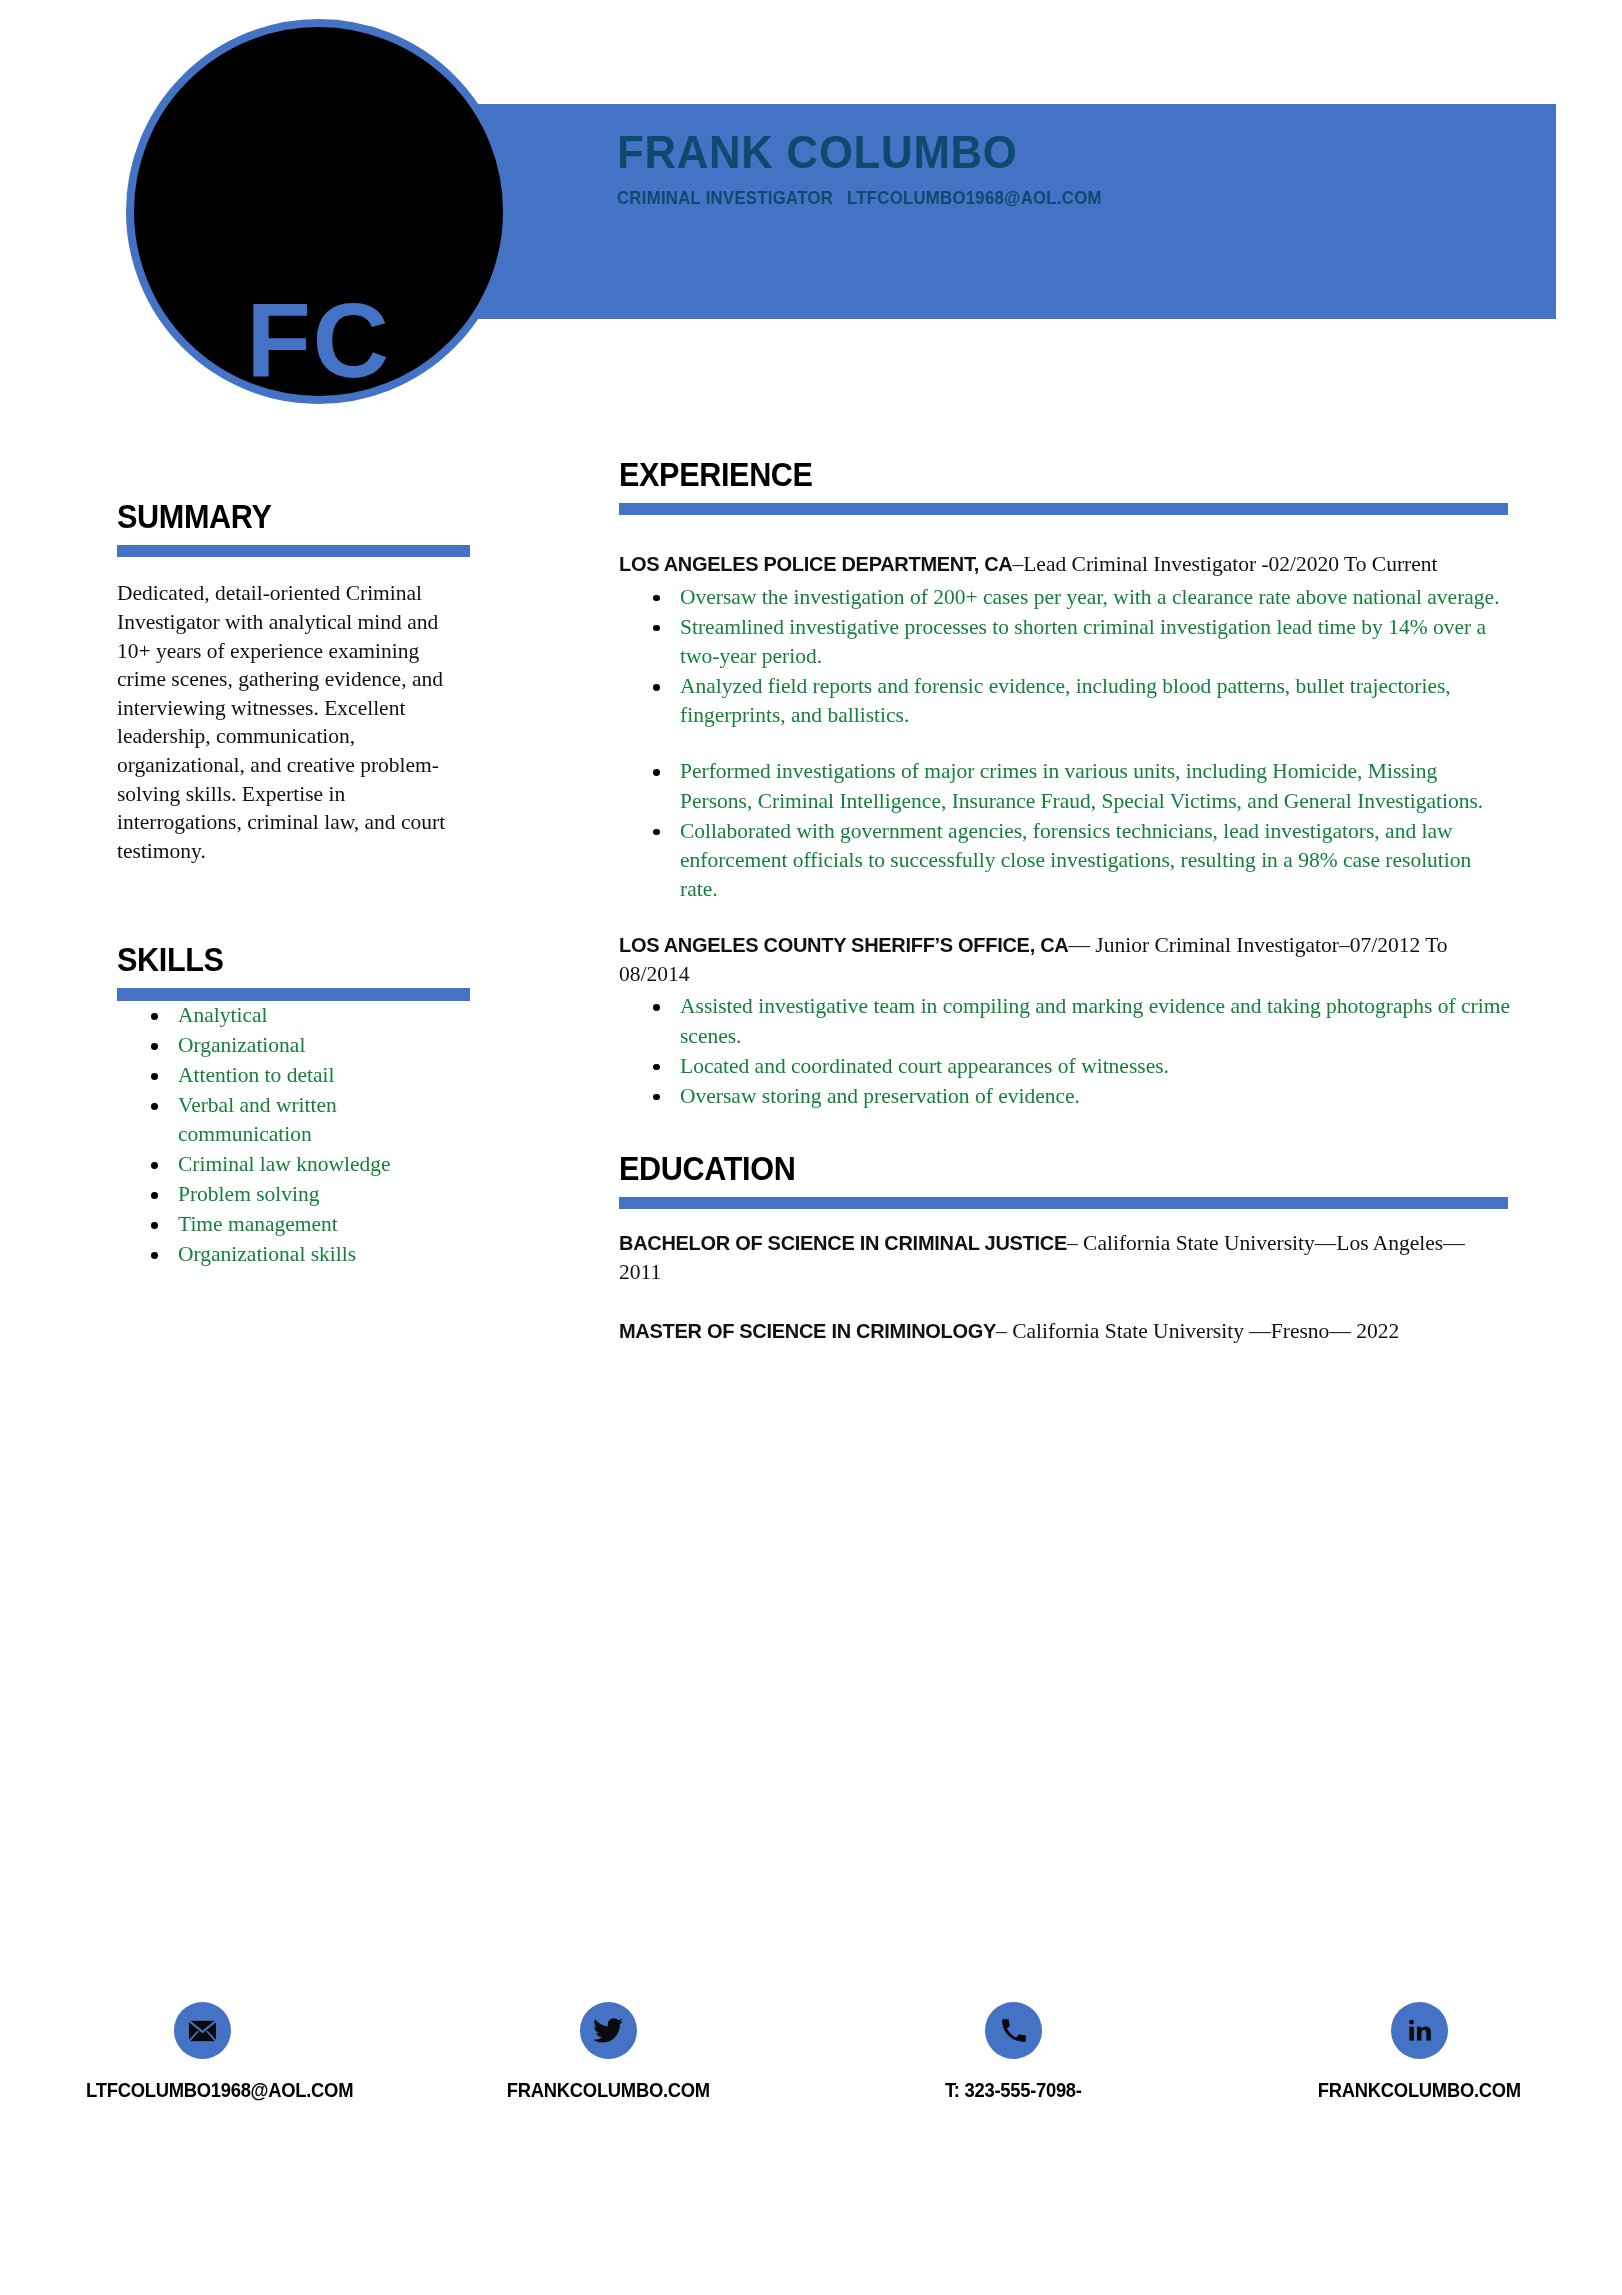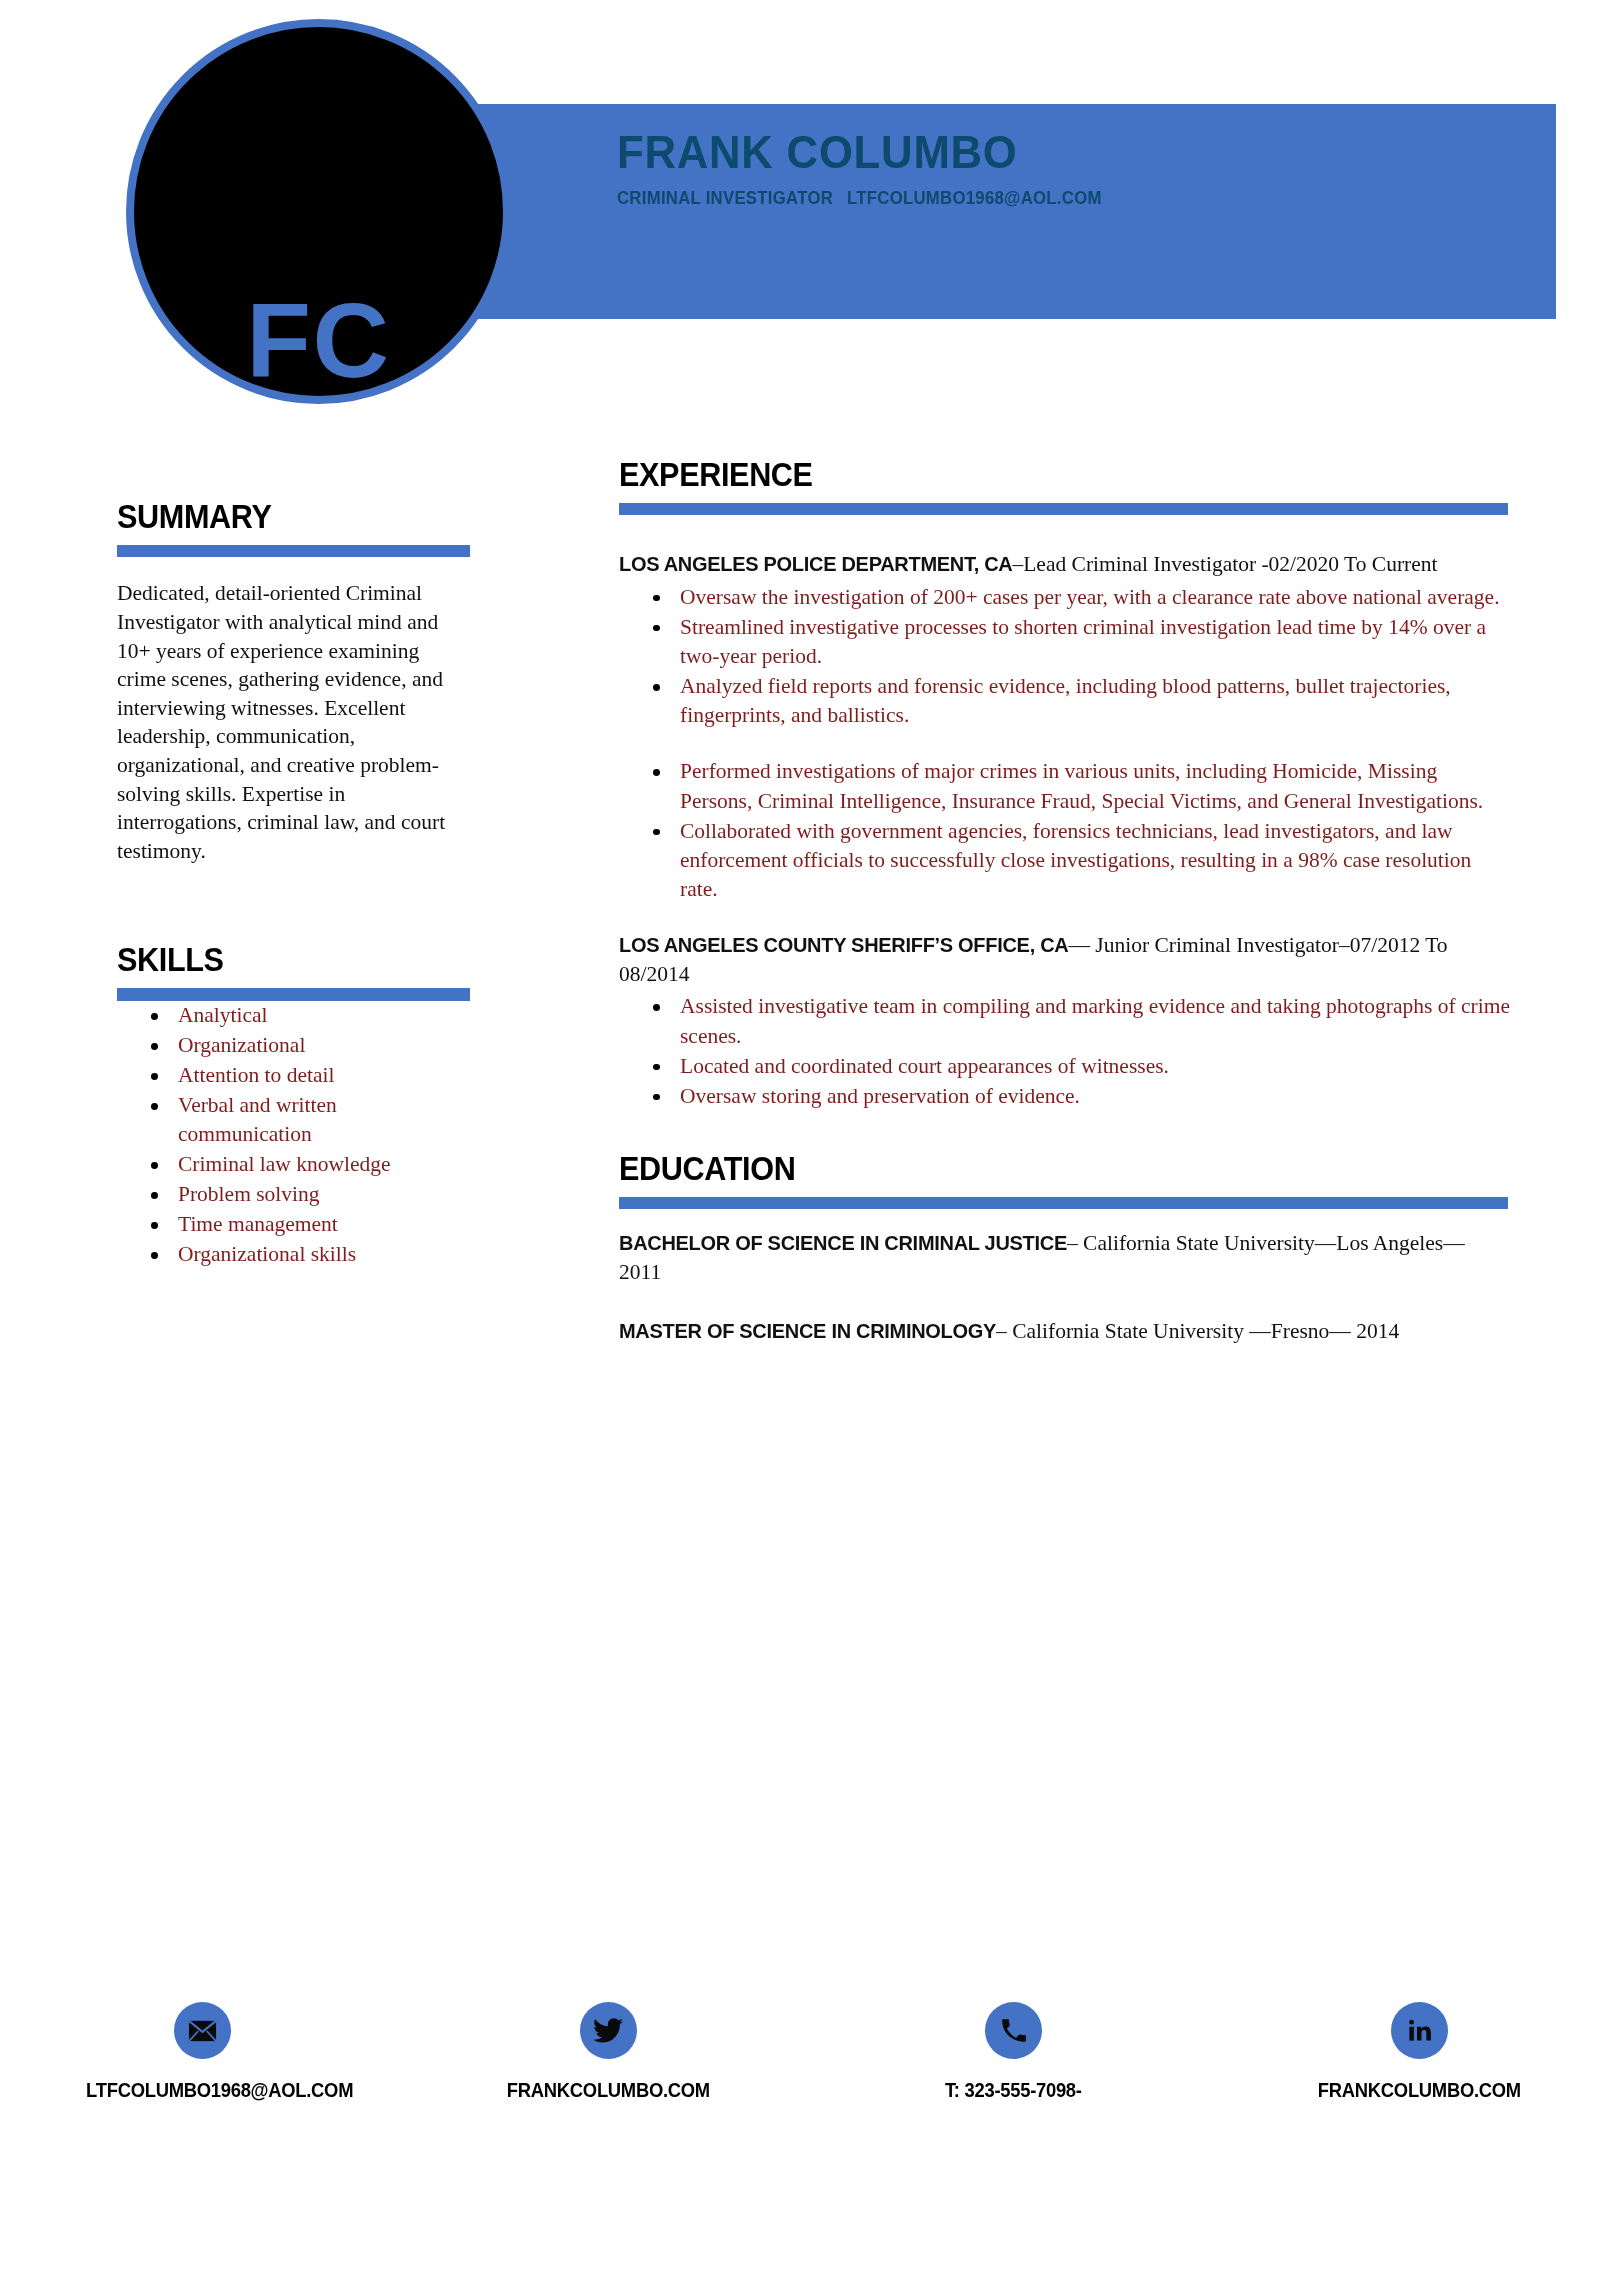--- a/index.html
+++ b/index.html
@@ -127,21 +127,21 @@
   ul.bullets {
     list-style: none;
     margin: 0;
     padding: 0;
   }
   ul.bullets li {
     position: relative;
     padding-left: 61px;
     font-size: 21.5px;
     line-height: 1.36;
-    color: #7f1d1d;
+    color: #15803d;
     margin-bottom: 0.8px;
   }
   ul.bullets li::before {
     content: "";
     position: absolute;
     left: 34px;
     top: 12px;
     width: 6.8px;
     height: 6.8px;
     border-radius: 50%;
@@ -293,21 +293,21 @@
           </ul>
         </div>
       </div>
   </section>
 
   <section class="edu-block">
     <h2 class="sec-title">EDUCATION</h2>
     <div class="sec-rule"></div>
     <div style="margin-top:20px">
         <div class="edu-entry"><span class="degree">BACHELOR OF SCIENCE IN CRIMINAL JUSTICE</span><span>– California State University—Los Angeles— 2011</span></div>
-        <div class="edu-entry"><span class="degree">MASTER OF SCIENCE IN CRIMINOLOGY</span><span>– California State University —Fresno— 2014</span></div>
+        <div class="edu-entry"><span class="degree">MASTER OF SCIENCE IN CRIMINOLOGY</span><span>– California State University —Fresno— 2022</span></div>
       </div>
   </section>
 
 </div>
 
 <div class="footer">
 
   <div class="footer-item">
     <div class="footer-icon">
       <svg width="29" height="22" viewBox="0 0 34 26" aria-hidden="true">

